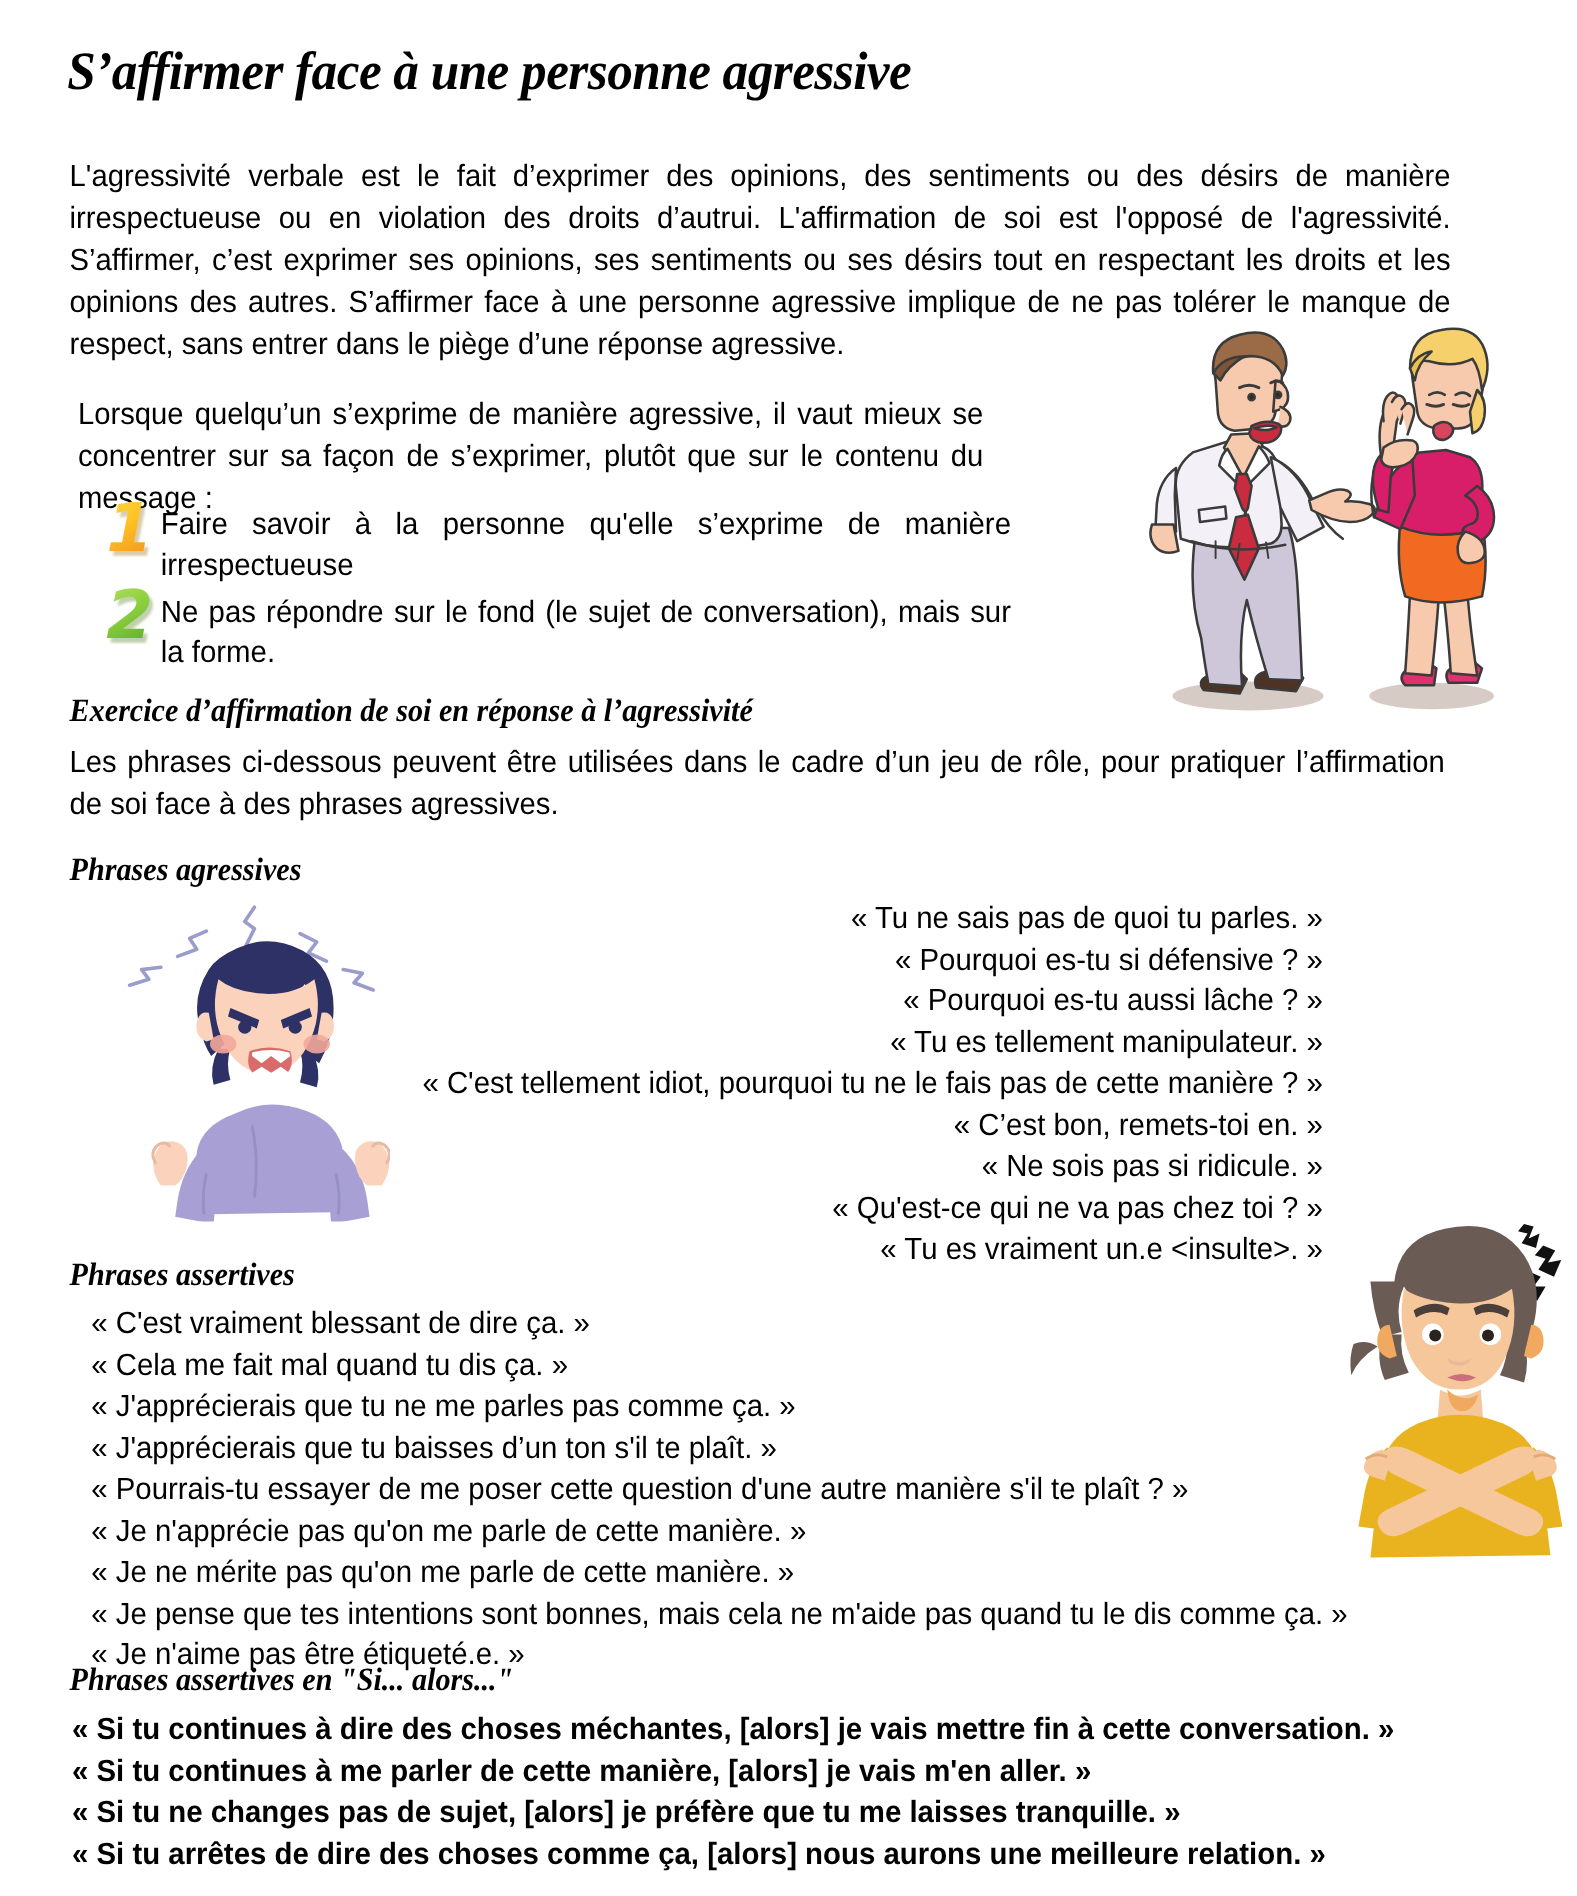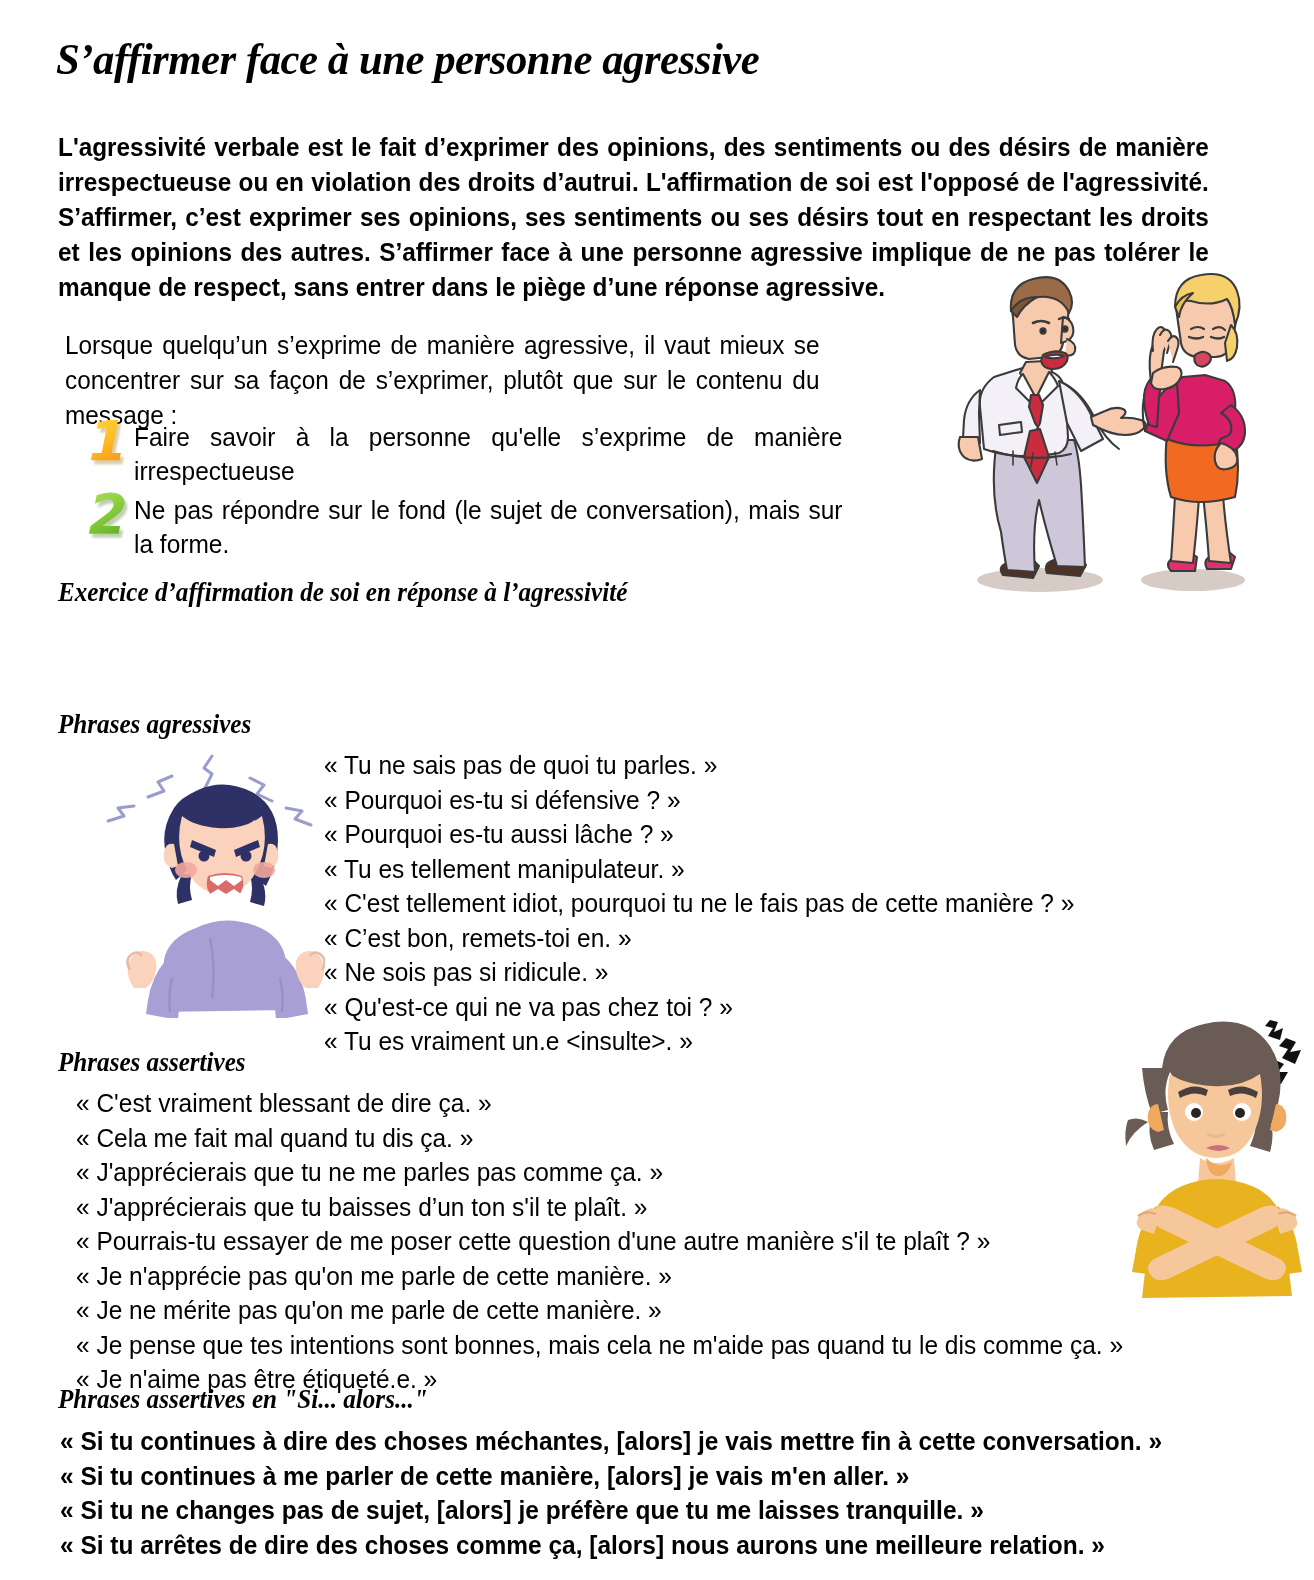--- a/index.html
+++ b/index.html
@@ -67,21 +67,20 @@
     transform: scaleX(0.96);
     transform-origin: left center;
   }
 
   
   #intro-paragraph {
     position: absolute;
     left: 58px;
     top: 130px;
     width: 1205px;
-    font-weight: bold;
   }
 
   
   #focus-block {
     position: absolute;
     left: 65px;
     top: 328px;
     width: 790px;
   }
   #focus-block .body-text { text-align: justify; }
@@ -146,21 +145,21 @@
   .num-item.item-2 .num-text { width: 745px; }
 
   
   #exercise-head { position: absolute; left: 58px; top: 578px; }
   #exercise-intro { position: absolute; left: 58px; top: 618px; width: 1200px; }
   #aggressive-head { position: absolute; left: 58px; top: 710px; }
   #assertive-head { position: absolute; left: 58px; top: 1048px; }
   #sialors-head  { position: absolute; left: 58px; top: 1385px; }
 
   
-  #aggressive-list { position: absolute; left: 324px; top: 748px; }
+  #aggressive-list { position: absolute; left: 352px; top: 748px; text-align: right; }
   #assertive-list  { position: absolute; left: 76px; top: 1086px; }
   #sialors-list    { position: absolute; left: 60px; top: 1424px; font-weight: bold; }
 
   
   .illus { position: absolute; }
   #illus-argument { left: 955px; top: 255px; width: 310px; height: 345px; }
   #illus-angry    { left: 100px; top: 748px; width: 225px; height: 270px; }
   #illus-refuse   { left: 1120px; top: 1008px; width: 195px; height: 295px; }
 </style>
 </head>
@@ -190,20 +189,23 @@
     <div class="num-item item-2">
       <div class="num-badge two">
         <span class="glyph">2</span>
       </div>
       <div class="num-text">Ne pas répondre sur le fond (le sujet de conversation), mais sur la forme.</div>
     </div>
 
   </div>
 
   <div id="exercise-head" class="section-head">Exercice d’affirmation de soi en réponse à l’agressivité</div>
+  <div id="exercise-intro">
+    <div class="body-text">Les phrases ci-dessous peuvent être utilisées dans le cadre d’un jeu de rôle, pour pratiquer l’affirmation de soi face à des phrases agressives.</div>
+  </div>
 
   <div id="aggressive-head" class="section-head">Phrases agressives</div>
   <div id="aggressive-list">
     <div class="phrase-line">« Tu ne sais pas de quoi tu parles. »</div>
     <div class="phrase-line">« Pourquoi es-tu si défensive ? »</div>
     <div class="phrase-line">« Pourquoi es-tu aussi lâche ? »</div>
     <div class="phrase-line">« Tu es tellement manipulateur. »</div>
     <div class="phrase-line">« C'est tellement idiot, pourquoi tu ne le fais pas de cette manière ? »</div>
     <div class="phrase-line">« C’est bon, remets-toi en. »</div>
     <div class="phrase-line">« Ne sois pas si ridicule. »</div>

